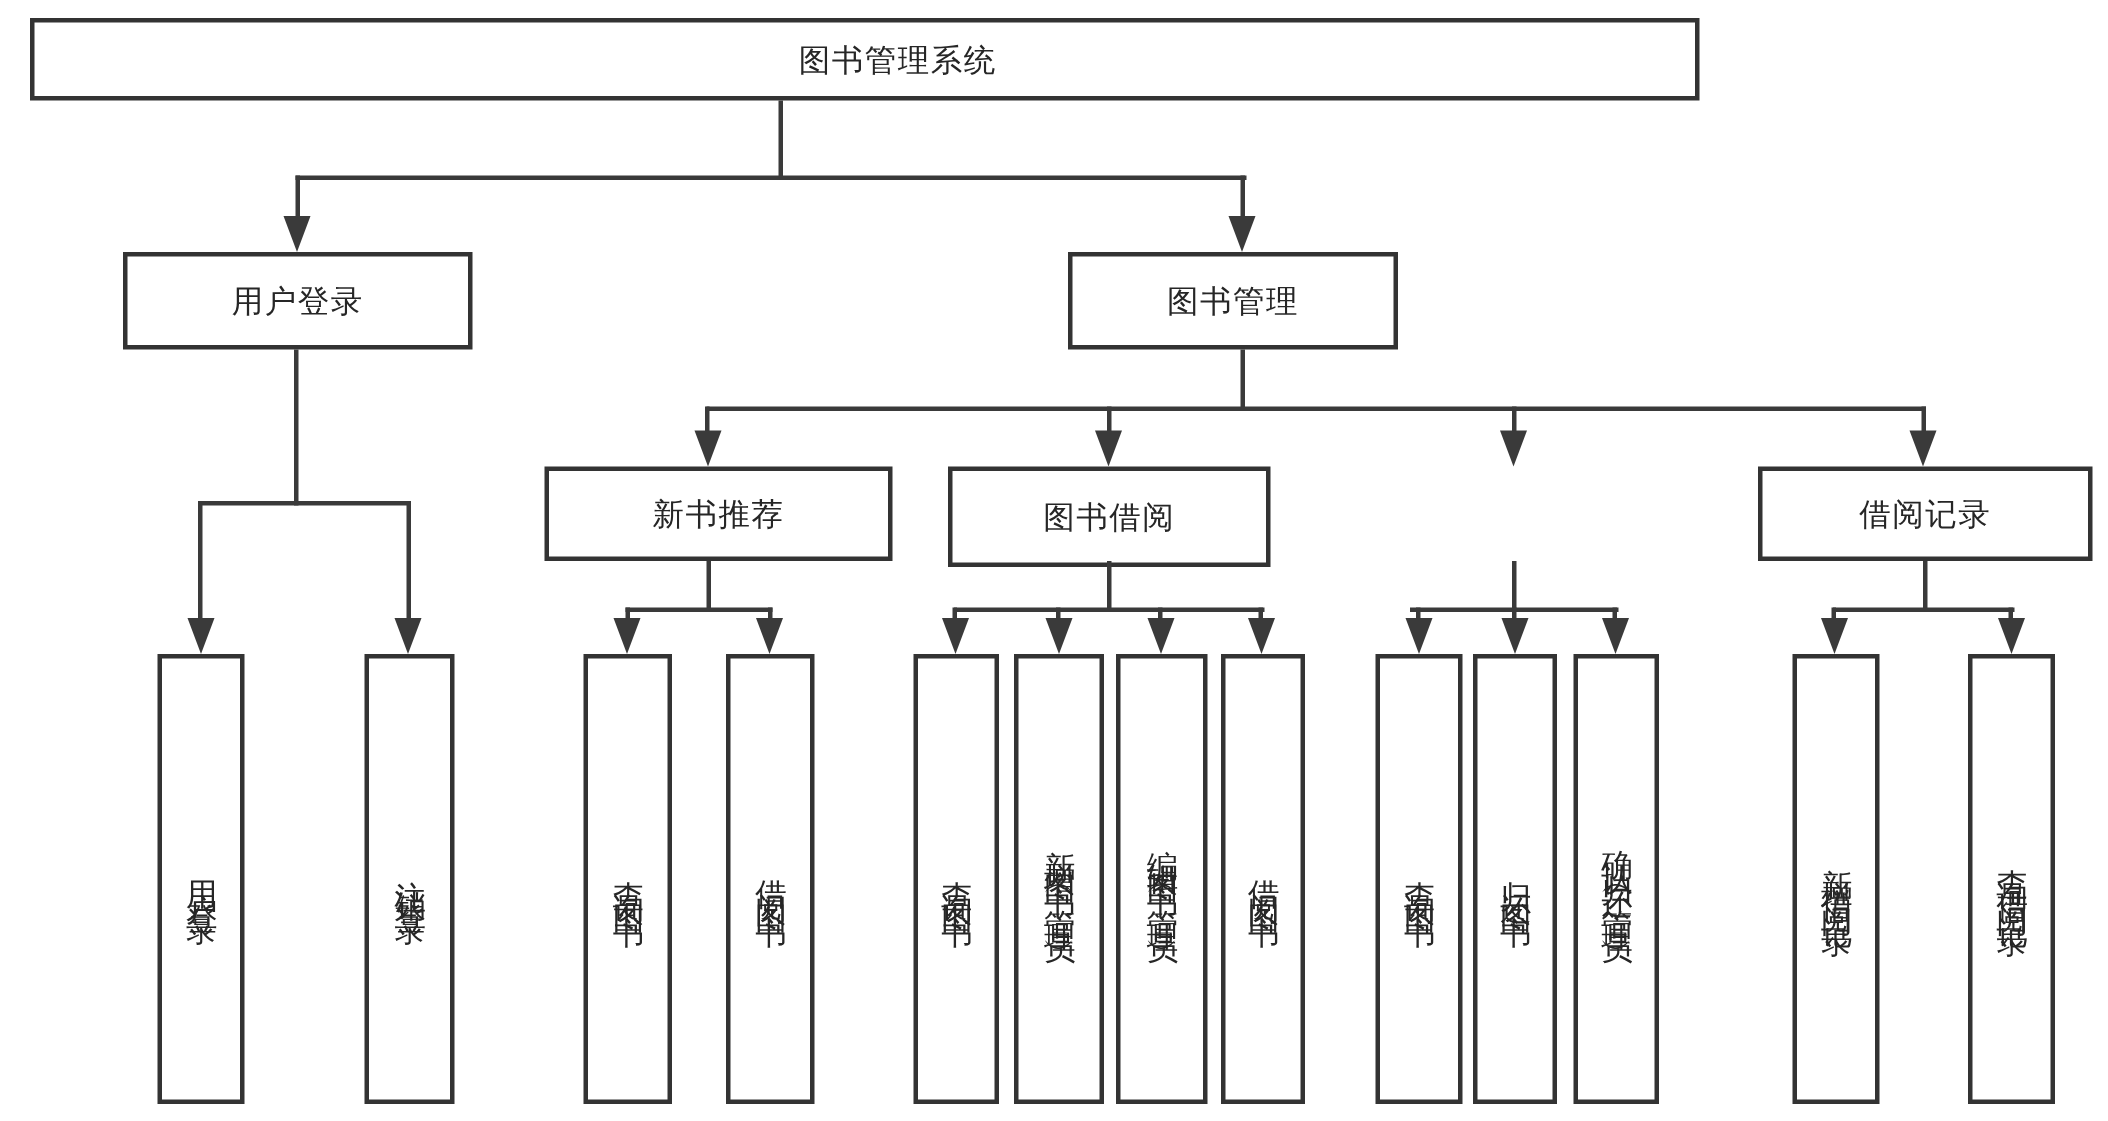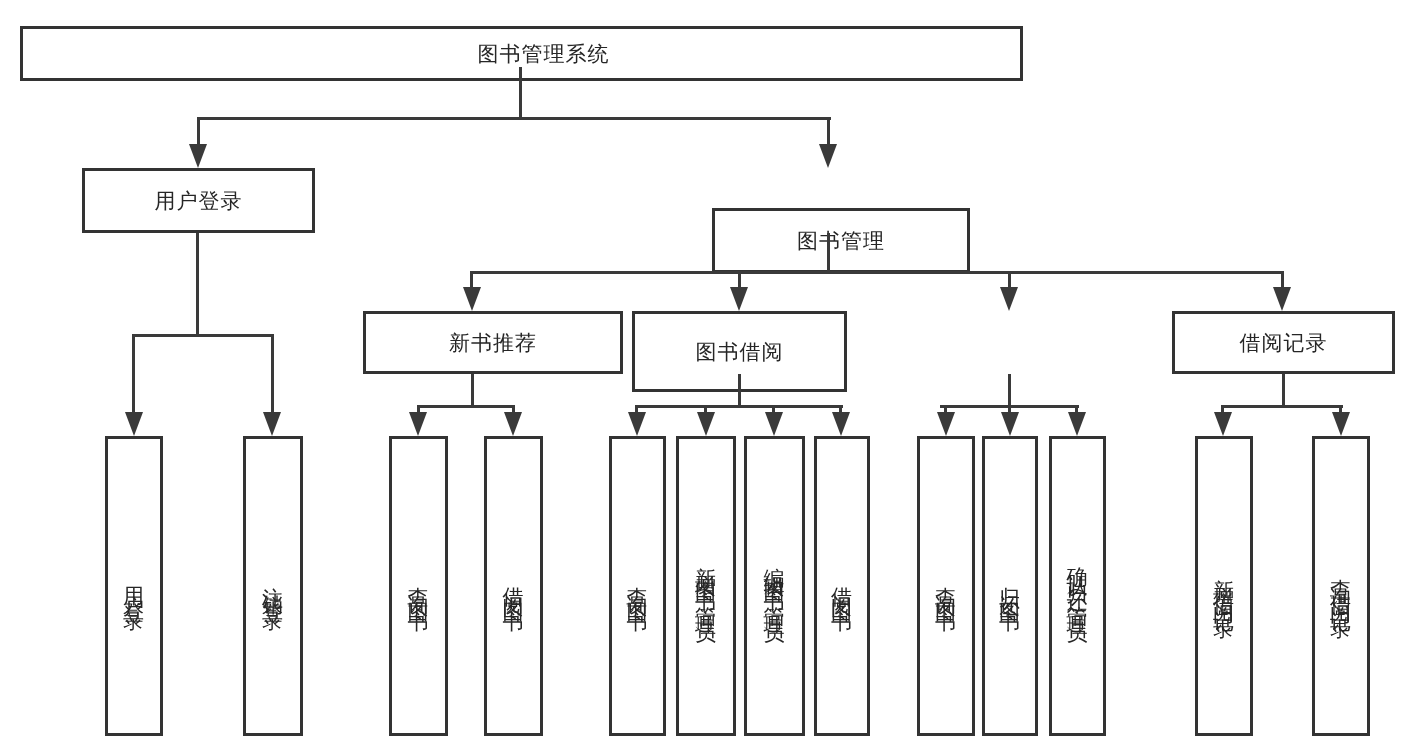--- a/index.html
+++ b/index.html
@@ -42,35 +42,35 @@
     color:var(--wm,#b0b4b8);
     white-space:nowrap;
     z-index:10;
   }
 </style>
 </head>
 <body>
 
 <div id="stage">
 
-  <div class="box hbox" style="left:20px;top:26px;width:1003px;height:55px;padding-left:44px;">
+  <div class="box hbox" style="left:20px;top:12px;width:1113px;height:55px;padding-left:44px;">
     <span>图书管理系统</span>
   </div>
 
   <div class="vline" style="left:519px;top:67px;height:51px;"></div>
   <div class="hline" style="left:197px;top:117px;width:634px;"></div>
   <div class="vline" style="left:197px;top:117px;height:29px;"></div>
   <div class="arrow" style="left:189px;top:144px;"></div>
   <div class="vline" style="left:827px;top:117px;height:29px;"></div>
   <div class="arrow" style="left:819px;top:144px;"></div>
 
   <div class="box hbox" style="left:82px;top:168px;width:233px;height:65px;">
     <span>用户登录</span>
   </div>
-  <div class="box hbox" style="left:712px;top:168px;width:258px;height:65px;margin-top:40px;">
+  <div class="box hbox" style="left:712px;top:168px;width:220px;height:65px;">
     <span>图书管理</span>
   </div>
 
   <div class="vline" style="left:196px;top:233px;height:104px;"></div>
   <div class="hline" style="left:133px;top:334px;width:141px;"></div>
   <div class="vline" style="left:132px;top:334px;height:80px;"></div>
   <div class="arrow" style="left:125px;top:412px;"></div>
   <div class="vline" style="left:271px;top:334px;height:80px;"></div>
   <div class="arrow" style="left:263px;top:412px;"></div>
 
@@ -78,24 +78,24 @@
   <div class="hline" style="left:471px;top:271px;width:813px;"></div>
   <div class="vline" style="left:470px;top:271px;height:20px;"></div>
   <div class="arrow" style="left:463px;top:287px;"></div>
   <div class="vline" style="left:738px;top:271px;height:20px;"></div>
   <div class="arrow" style="left:730px;top:287px;"></div>
   <div class="vline" style="left:1008px;top:271px;height:20px;"></div>
   <div class="arrow" style="left:1000px;top:287px;"></div>
   <div class="vline" style="left:1281px;top:271px;height:20px;"></div>
   <div class="arrow" style="left:1273px;top:287px;"></div>
 
-  <div class="box hbox" style="left:363px;top:311px;width:260px;height:63px;">
+  <div class="box hbox" style="left:363px;top:311px;width:232px;height:63px;">
     <span>新书推荐</span>
   </div>
-  <div class="box hbox" style="left:632px;top:311px;width:215px;height:81px;">
+  <div class="box hbox" style="left:632px;top:311px;width:215px;height:67px;">
     <span>图书借阅</span>
   </div>
   <div class="box hbox" style="left:1172px;top:311px;width:223px;height:63px;">
     <span>借阅记录</span>
   </div>
 
   <div class="vline" style="left:471px;top:374px;height:33px;"></div>
   <div class="hline" style="left:417px;top:405px;width:98px;"></div>
   <div class="vline" style="left:417px;top:405px;height:12px;"></div>
   <div class="arrow" style="left:409px;top:412px;"></div>

